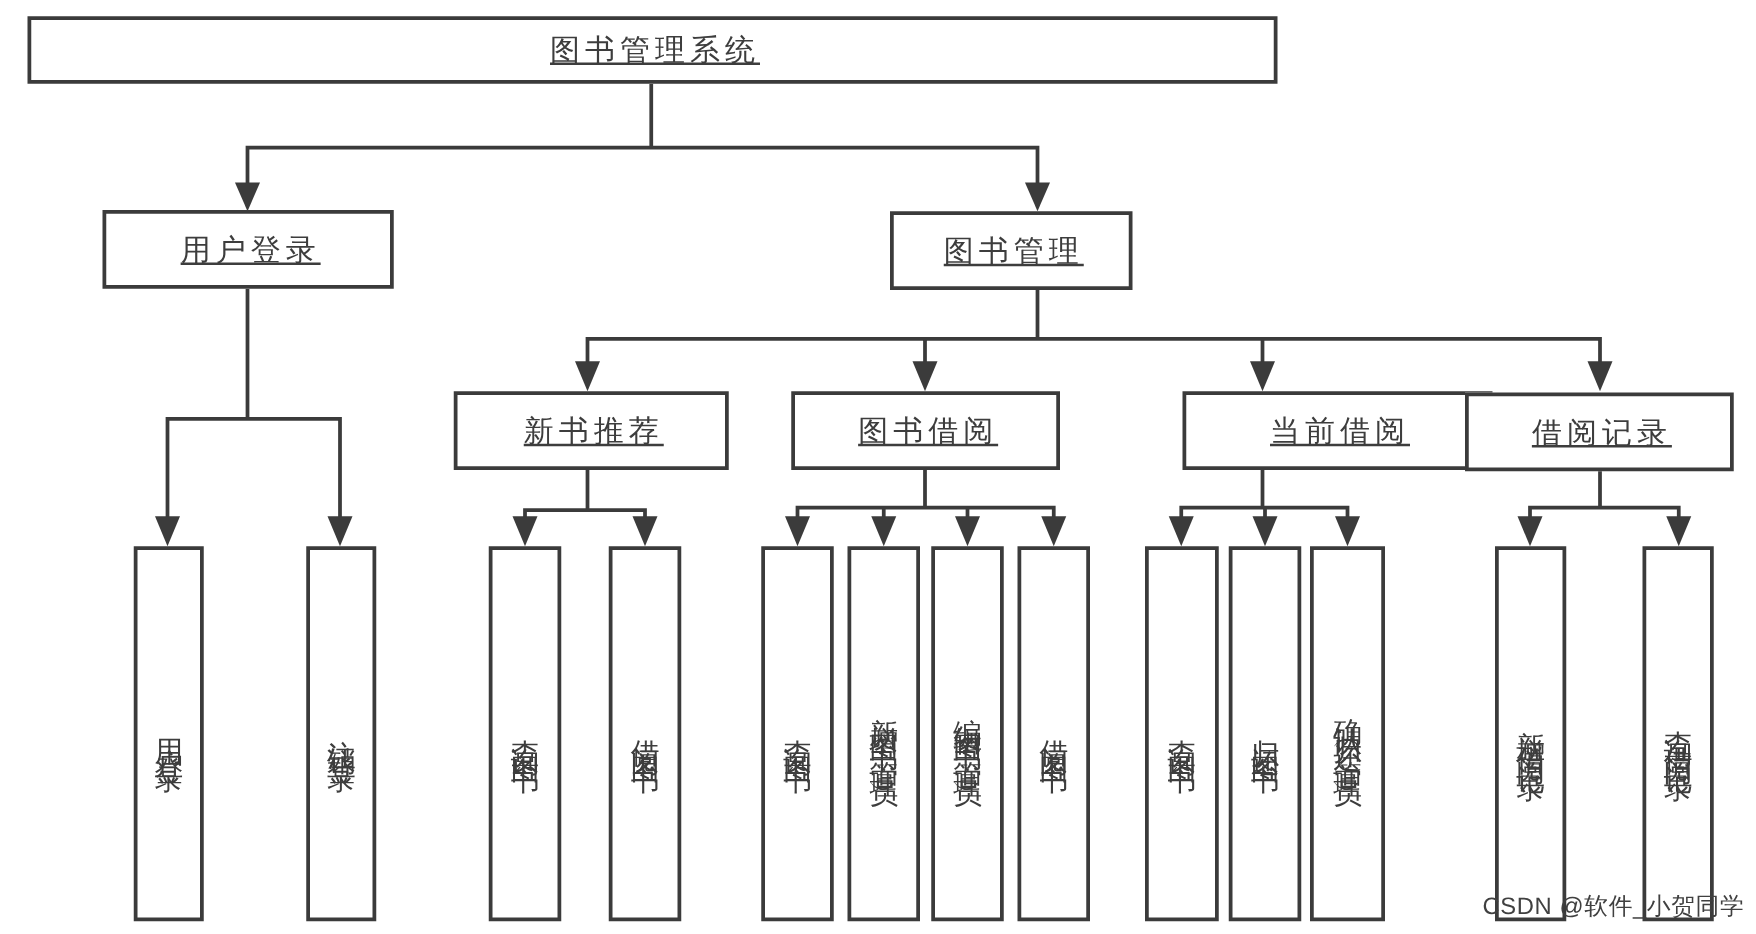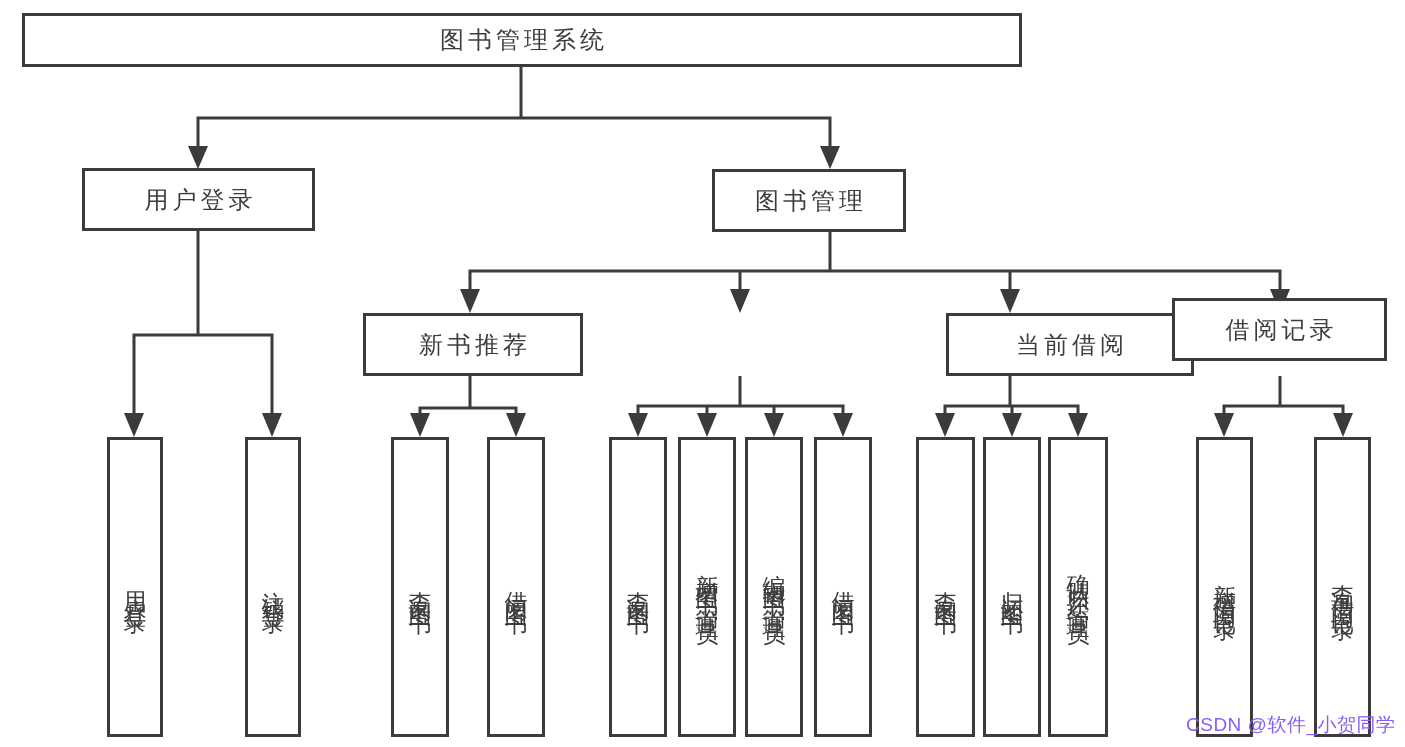--- a/index.html
+++ b/index.html
@@ -23,34 +23,35 @@
     display:flex;
     align-items:center;
     justify-content:center;
     z-index:2;
   }
   .hbox{
     font-size:24px;
     letter-spacing:4px;
     text-indent:4px;
     white-space:nowrap;
+    text-decoration:underline;
   }
   .vbox{
     writing-mode:vertical-rl;
     text-orientation:mixed;
     font-size:23px;
     letter-spacing:7px;
     line-height:1;
   }
   #watermark{
     position:absolute;
     left:1186px;top:712px;
     font-size:19px;
     letter-spacing:0.5px;
-    color:#8b5cf6;
+    color:#404040;
     z-index:5;
     white-space:nowrap;
   }
 </style>
 </head>
 <body>
 
 <div id="stage">
 
   <svg id="connectors" viewBox="0 0 1405 747" xmlns="http://www.w3.org/2000/svg">
@@ -92,22 +93,23 @@
       <polygon points="1333,413 1353,413 1343,437"></polygon>
     </g>
   </svg>
 
   <div class="node hbox" style="left:22px;top:13px;width:1000px;height:54px">图书管理系统</div>
 
   <div class="node hbox" style="left:82px;top:168px;width:233px;height:63px">用户登录</div>
   <div class="node hbox" style="left:712px;top:169px;width:194px;height:63px">图书管理</div>
 
   <div class="node hbox" style="left:363px;top:313px;width:220px;height:63px">新书推荐</div>
+  <div class="node hbox" style="left:633px;top:313px;width:215px;height:63px">图书借阅</div>
   <div class="node hbox" style="left:946px;top:313px;width:248px;height:63px">当前借阅</div>
-  <div class="node hbox" style="left:1172px;top:298px;width:215px;height:63px">借阅记录</div>
+  <div class="node hbox" style="left:1172px;top:314px;width:215px;height:63px">借阅记录</div>
 
   <div class="node vbox" style="left:107px;top:437px;width:56px;height:300px">用户登录</div>
   <div class="node vbox" style="left:245px;top:437px;width:56px;height:300px">注销登录</div>
 
   <div class="node vbox" style="left:391px;top:437px;width:58px;height:300px">查询图书</div>
   <div class="node vbox" style="left:487px;top:437px;width:58px;height:300px">借阅图书</div>
 
   <div class="node vbox" style="left:609px;top:437px;width:58px;height:300px">查询图书</div>
   <div class="node vbox" style="left:678px;top:437px;width:58px;height:300px">新增图书（管理员）</div>
   <div class="node vbox" style="left:745px;top:437px;width:58px;height:300px">编辑图书（管理员）</div>

